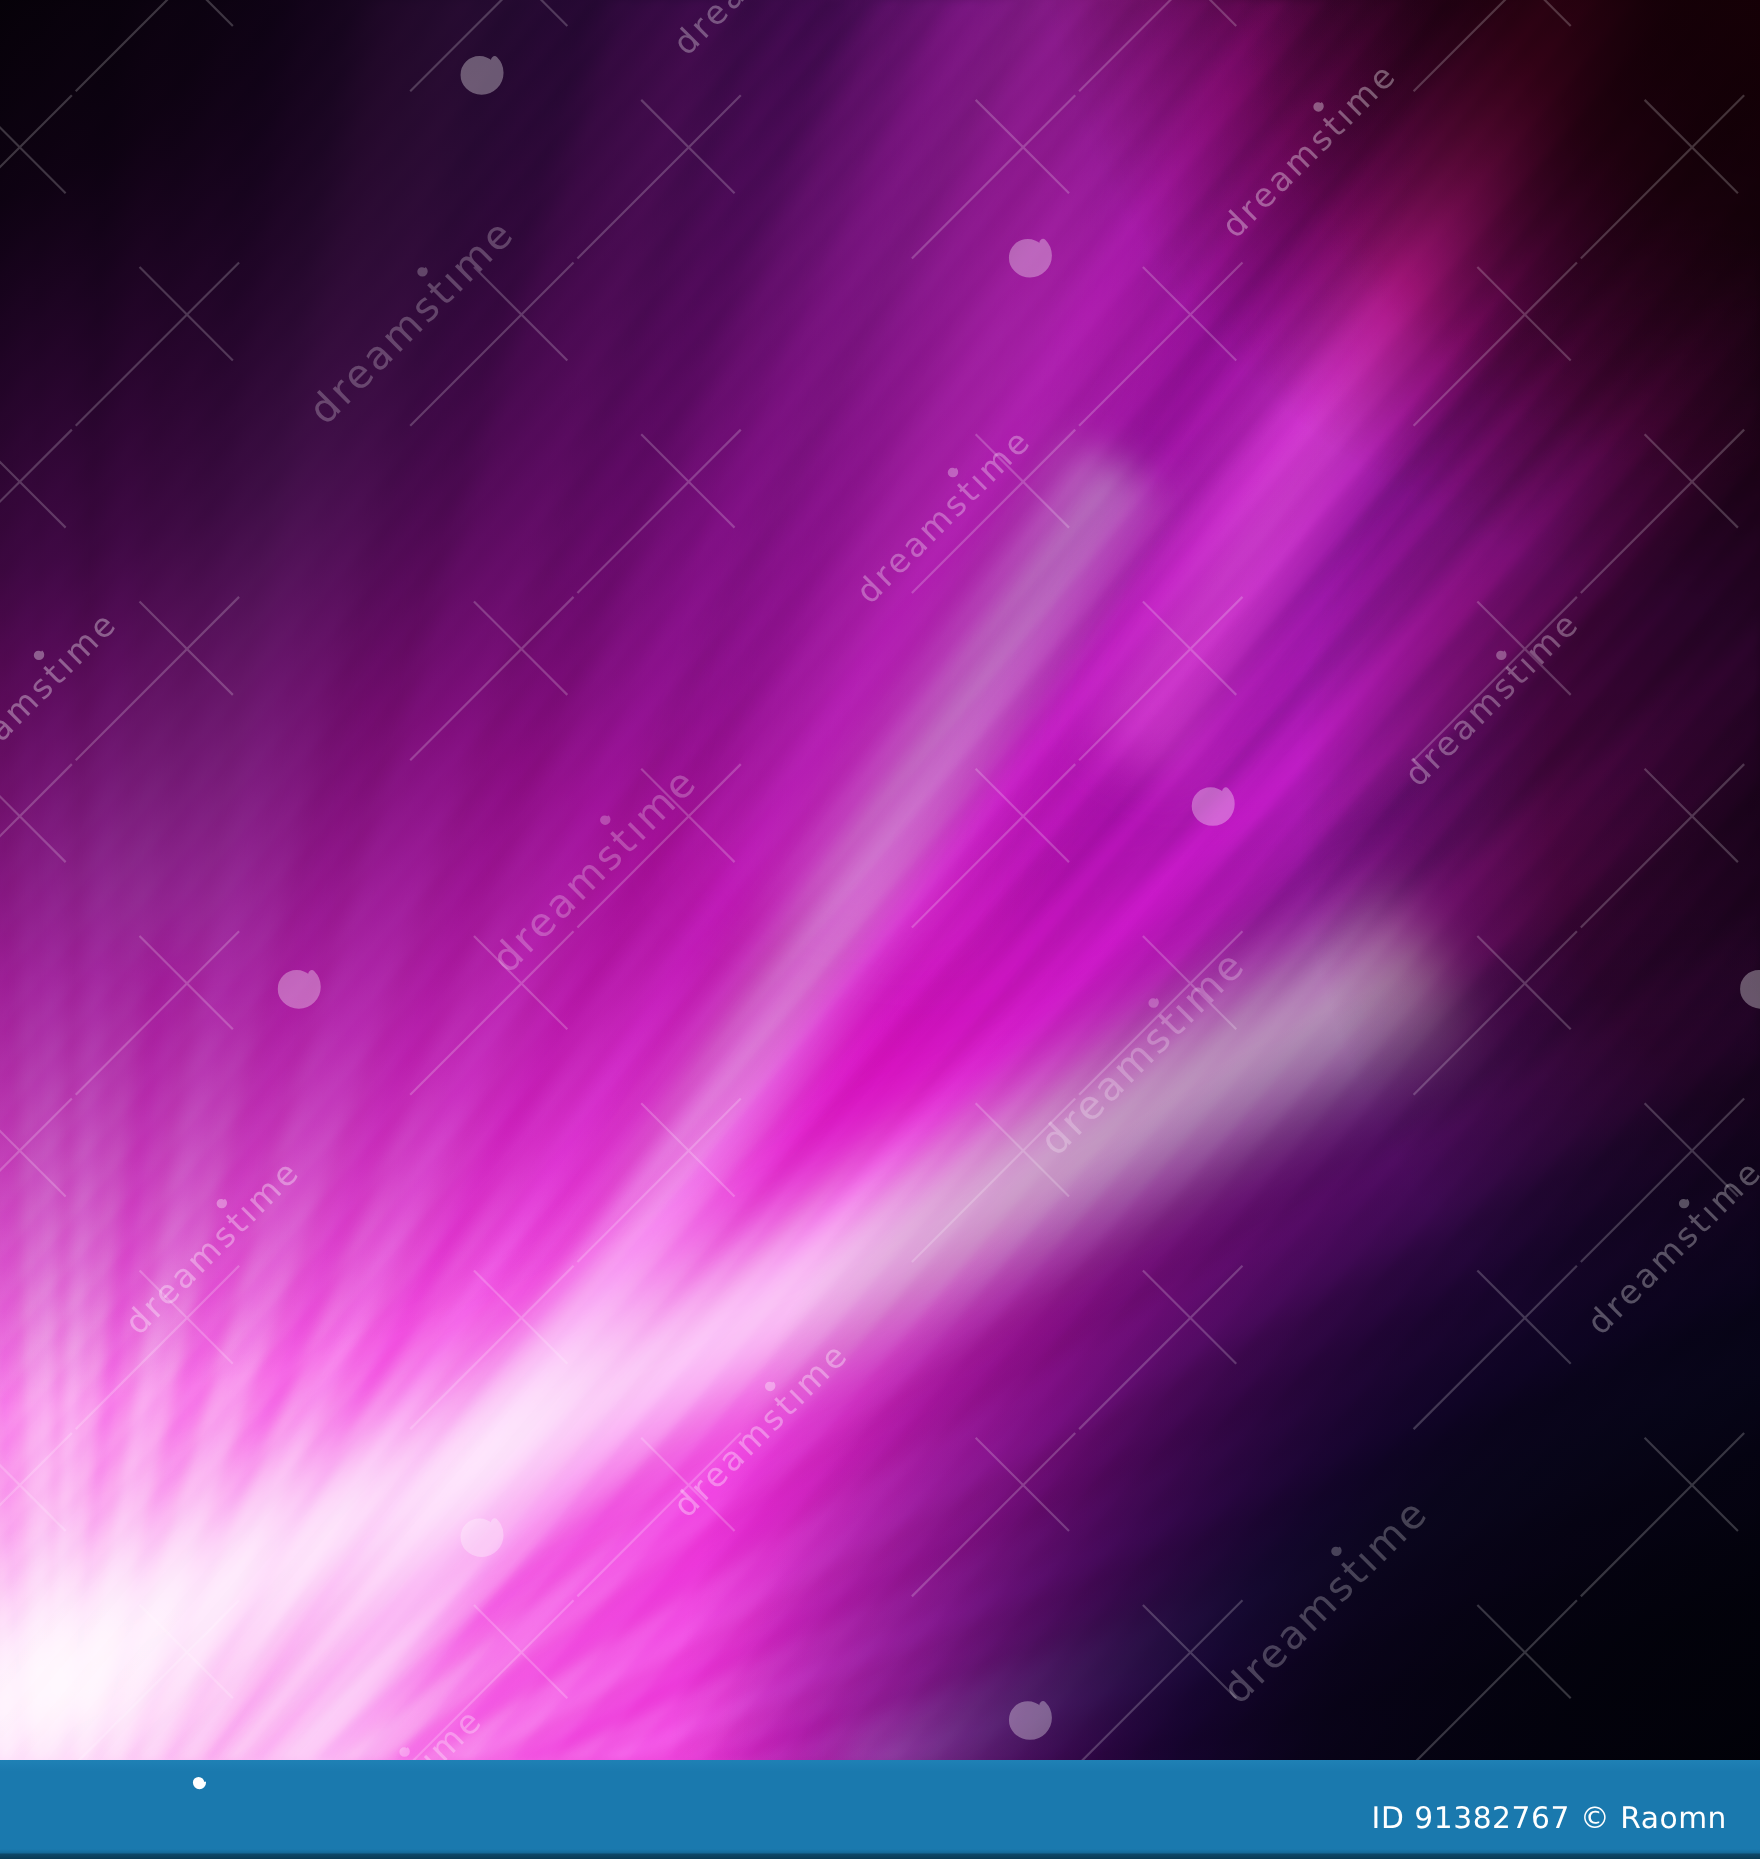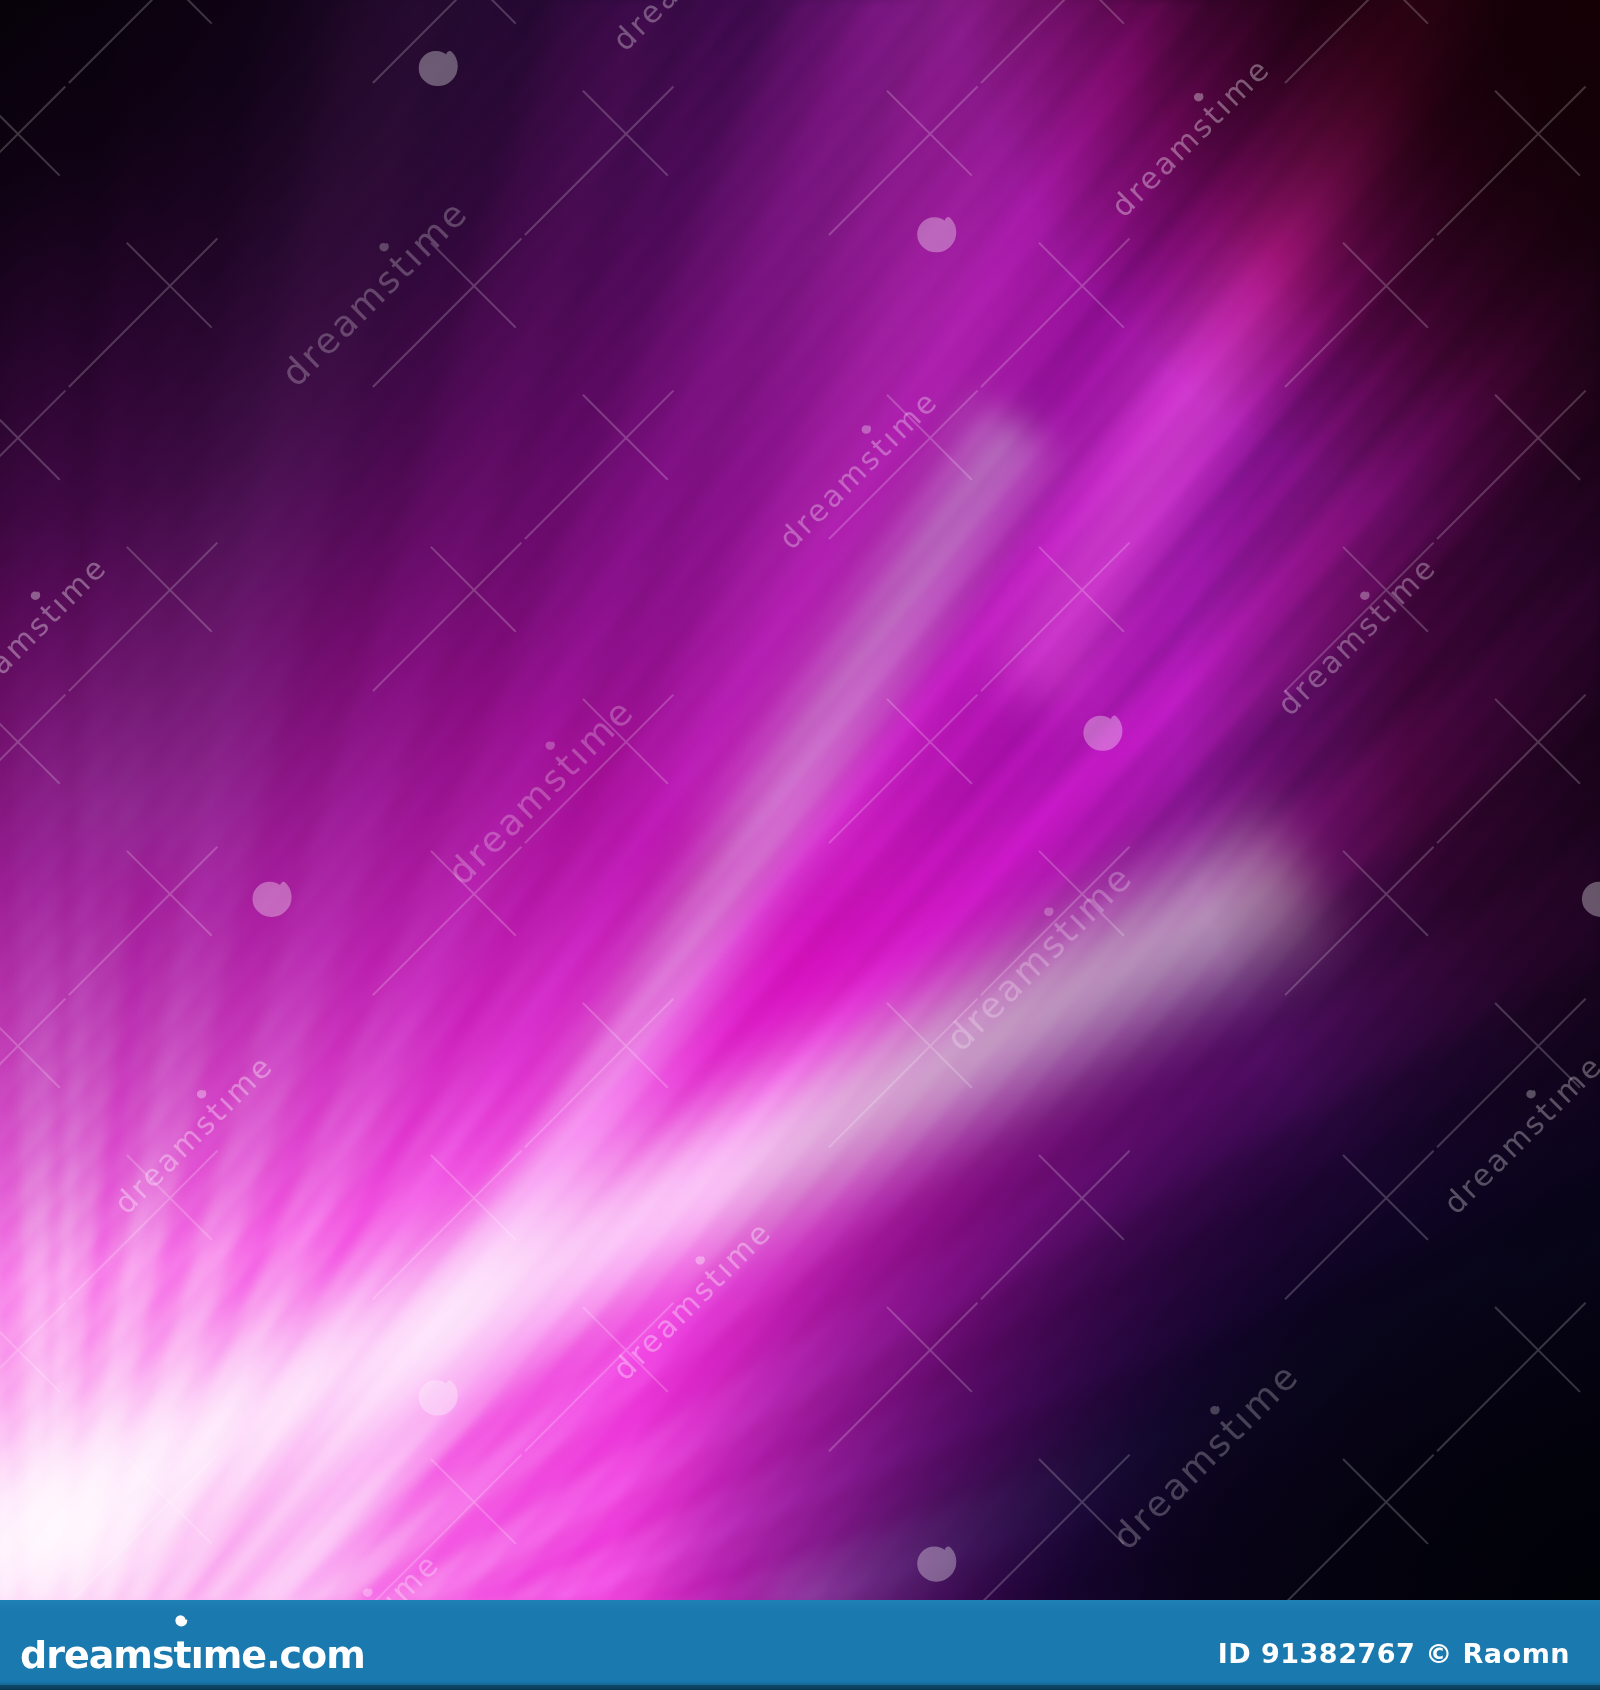--- a/index.html
+++ b/index.html
@@ -102,21 +102,21 @@
 
   
   .footer-bar{
     position:absolute;left:0;top:1600px;width:1600px;height:90px;
     display:flex;align-items:center;justify-content:space-between;
   }
   .footer-bar::after{content:'';position:absolute;left:0;right:0;bottom:0;height:5px;background:rgba(0,0,0,0.28);}
   .logo-wrap{position:relative;margin-left:20px;height:90px;display:flex;align-items:flex-end;}
   .logo-text{font-size:38px;font-weight:bold;letter-spacing:-1px;line-height:1;padding-bottom:16px;}
   .logo-spiral{position:absolute;left:150px;top:10px;}
-  .credit{margin-right:30px;font-size:27px;font-weight:bold;letter-spacing:0.5px;margin-top:16px;}
+  .credit{margin-right:30px;font-size:27px;font-weight:normal;letter-spacing:0.5px;margin-top:16px;}
 </style>
 </head>
 <body>
 
 <div class="stage">
 
   <div class="artwork">
     <div class="layer bg-base"></div>
     <div class="layer bg-magenta-boost"></div>
     <div class="layer bg-fan"></div>
@@ -276,21 +276,20 @@
         <div class="wm-spiral" style="left:1760px;top:1900px">
           <svg viewBox="0 0 100 100" width="70" height="70" style="opacity:0.32;display:block">
             <path d="M54 50 A4 4 0 1 0 46 50 A8 8 0 1 0 62 50 A12 12 0 1 0 38 50 A16 16 0 1 0 70 50 A20 20 0 1 0 30 50 A24 24 0 1 0 78 50" fill="none" stroke="#ffffff" stroke-width="9" stroke-linecap="round"></path>
           </svg>
         </div>
       </div>
   </div>
 
   <div class="footer-bar" id="footer-bar" style="background: linear-gradient(rgb(31, 129, 181), rgb(26, 121, 174) 12%, rgb(26, 121, 174) 90%, rgb(13, 80, 116)); color: rgb(255, 255, 255);">
     <div class="logo-wrap">
-      <span class="logo-text" id="logo-text">dreamstıme.com</span>
       <span class="logo-spiral" id="logo-spiral">
           <svg viewBox="0 0 100 100" width="21" height="21" style="opacity:1;display:block">
             <path d="M54 50 A4 4 0 1 0 46 50 A8 8 0 1 0 62 50 A12 12 0 1 0 38 50 A16 16 0 1 0 70 50 A20 20 0 1 0 30 50 A24 24 0 1 0 78 50" fill="none" stroke="#ffffff" stroke-width="9" stroke-linecap="round"></path>
           </svg>
         </span>
     </div>
     <div class="credit" id="credit-text">ID 91382767 © Raomn</div>
   </div>
 
 </div>

